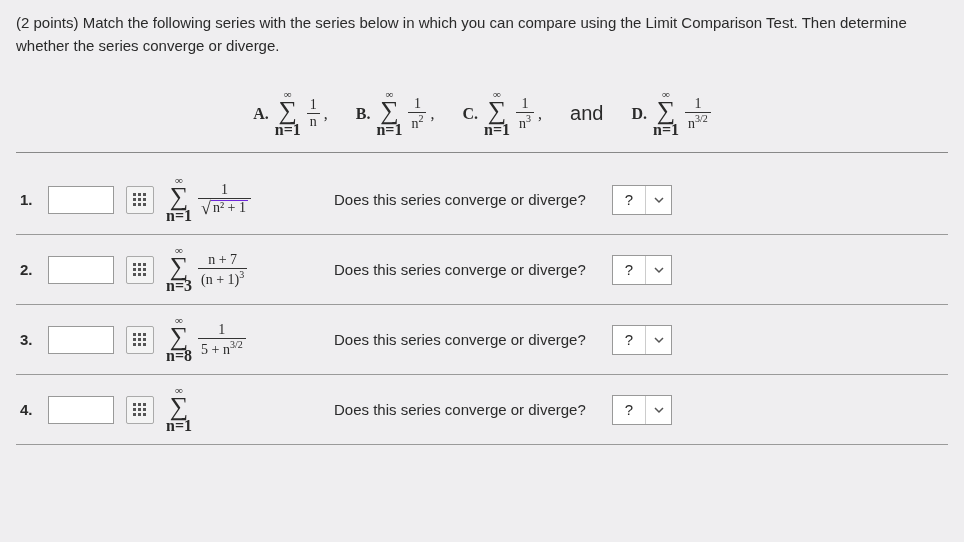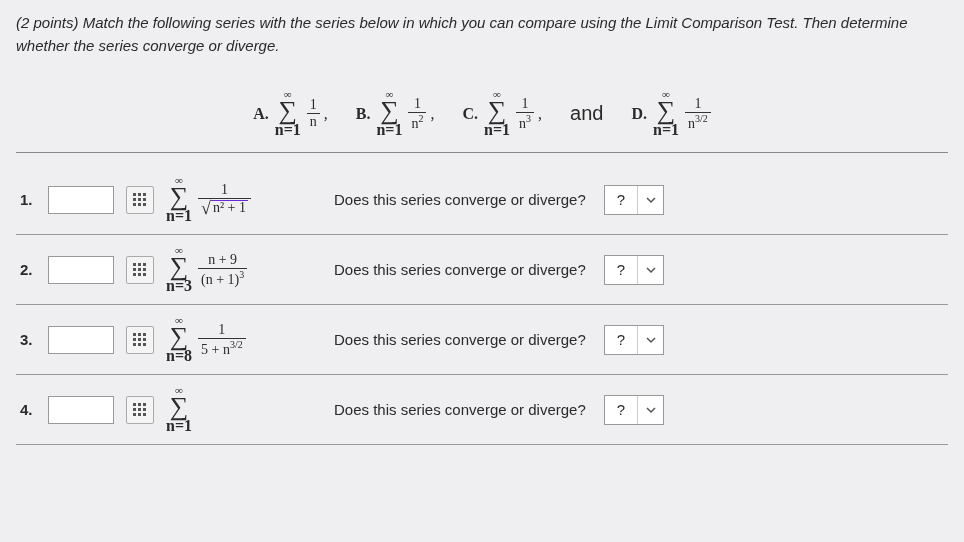--- a/index.html
+++ b/index.html
@@ -9,21 +9,20 @@
       font-family: Arial, Helvetica, sans-serif;
       font-size: 15px;
       background: #efeef0;
       color: #2a2a2a;
       padding: 12px 16px;
       overflow: hidden;
     }
     .question-text {
       line-height: 1.5;
       margin-bottom: 32px;
-      font-style: italic;
     }
     .comparison-series {
       text-align: center;
       margin: 10px 0 12px;
       padding: 0 0 14px;
       border-bottom: 1px solid #888;
     }
     .comparison-series .group {
       display: inline-flex;
       align-items: center;
@@ -102,21 +101,21 @@
       display: inline-flex;
       align-items: center;
       gap: 4px;
       font-family: "Times New Roman", serif;
       font-size: 16px;
       min-width: 150px;
     }
     .question-label {
       flex: 0 0 auto;
       margin-left: 6px;
-      margin-right: 6px;
+      margin-right: 14px;
       text-align: center;
     }
     .dropdown {
       display: inline-flex;
       align-items: stretch;
       border: 1px solid #999;
       background: #fff;
       height: 30px;
     }
     .dropdown .val {
@@ -267,21 +266,21 @@
           </g>
         </svg>
     </div>
     <span class="series-display">
       <span class="sigma">
           <span class="top">∞</span>
           <span class="sym">∑</span>
           <span class="bot">n=3</span>
         </span>
       <span class="frac">
-        <span class="num">n + 9</span>
+        <span class="num">n + 7</span>
         <span class="den"><span>(n + 1)</span><sup>3</sup></span>
       </span>
     </span>
     <span class="question-label">Does this series converge or diverge?</span>
     <div class="dropdown">
       <span class="val">?</span>
       <span class="caret">
           <svg viewBox="0 0 10 10">
             <path d="M1 3 L5 7 L9 3" fill="none" stroke="#555" stroke-width="1.5"></path>
           </svg>

